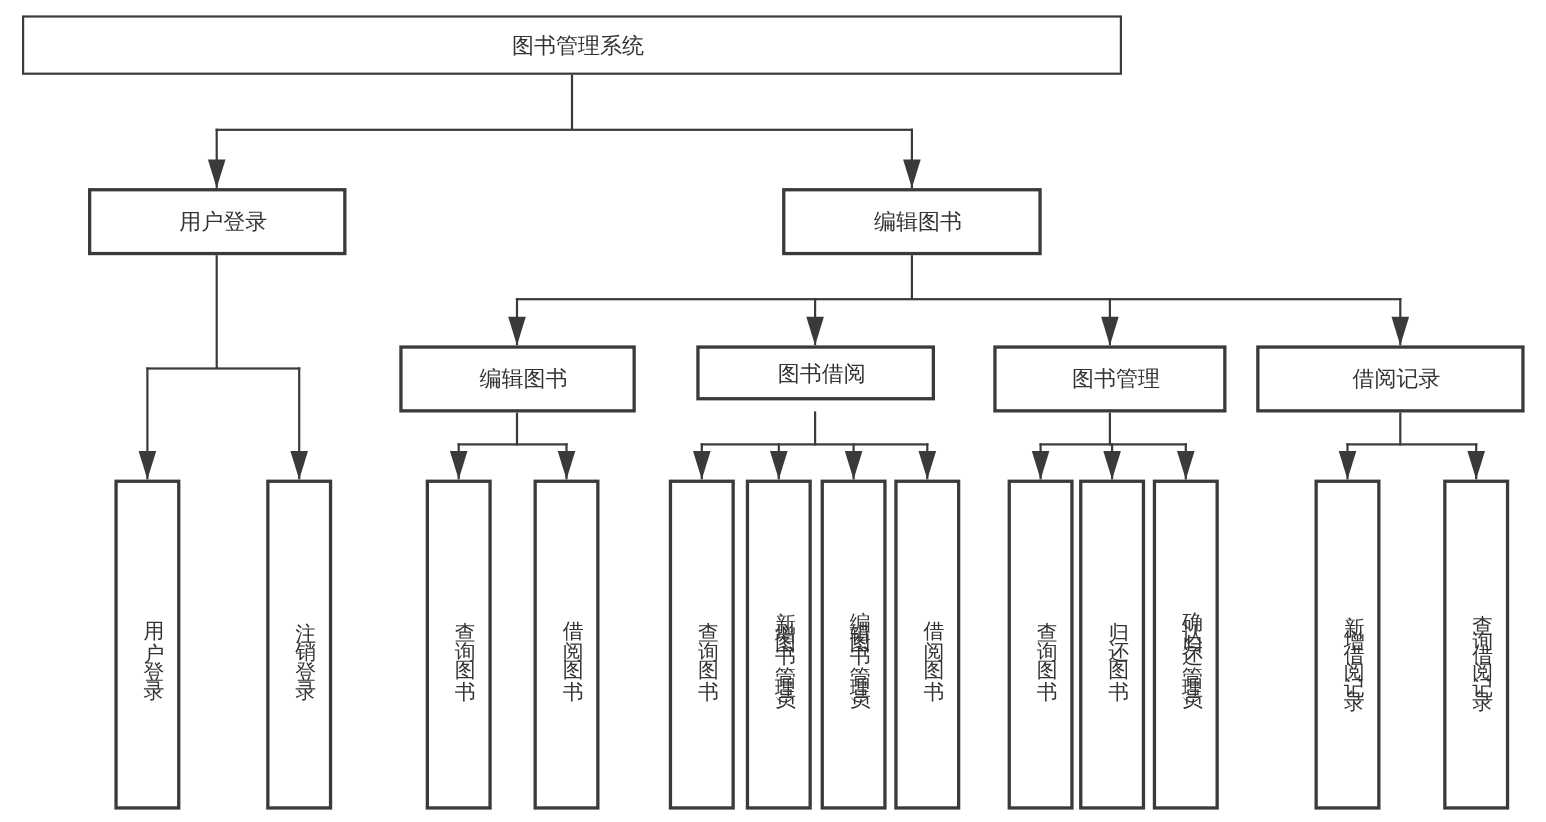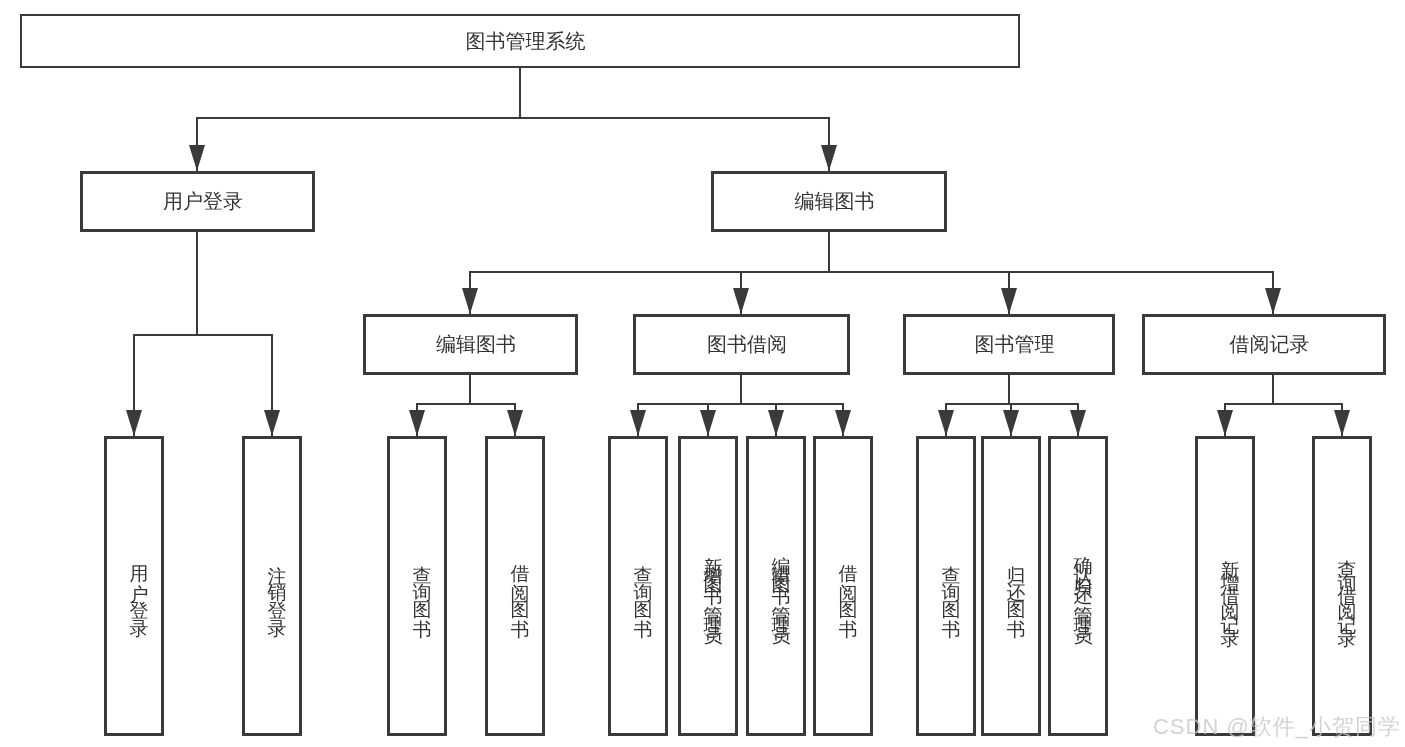--- a/index.html
+++ b/index.html
@@ -123,21 +123,21 @@
   <div class="arr" style="left:1334px;top:410px"></div>
 
   <div class="box root" style="left:20px;top:14px;width:1000px;height:54px">图书管理系统</div>
 
   <div class="box" style="left:80px;top:171px;width:235px;height:61px">用户登录</div>
 
   <div class="box" style="left:711px;top:171px;width:236px;height:61px">编辑图书</div>
 
   <div class="box" style="left:363px;top:314px;width:215px;height:61px">编辑图书</div>
 
-  <div class="box" style="left:633px;top:314px;width:217px;height:61px">图书借阅</div>
+  <div class="box" style="left:633px;top:314px;width:217px;height:50px">图书借阅</div>
 
   <div class="box" style="left:903px;top:314px;width:212px;height:61px">图书管理</div>
 
   <div class="box" style="left:1142px;top:314px;width:244px;height:61px">借阅记录</div>
 
   <div class="box leaf" style="left:104px;top:436px;width:60px;height:300px">
     <span class="vtext p4">用户登录</span>
   </div>
   <div class="box leaf" style="left:242px;top:436px;width:60px;height:300px">
     <span class="vtext p4">注销登录</span>
@@ -173,15 +173,14 @@
     <span class="vtext p9">确认归还（管理员）</span>
   </div>
 
   <div class="box leaf" style="left:1195px;top:436px;width:60px;height:300px">
     <span class="vtext p6">新增借阅记录</span>
   </div>
   <div class="box leaf" style="left:1312px;top:436px;width:60px;height:300px">
     <span class="vtext p6">查询借阅记录</span>
   </div>
 
-  <div class="watermark">CSDN @软件_小贺同学</div>
 
 </div>
 
 </body></html>

